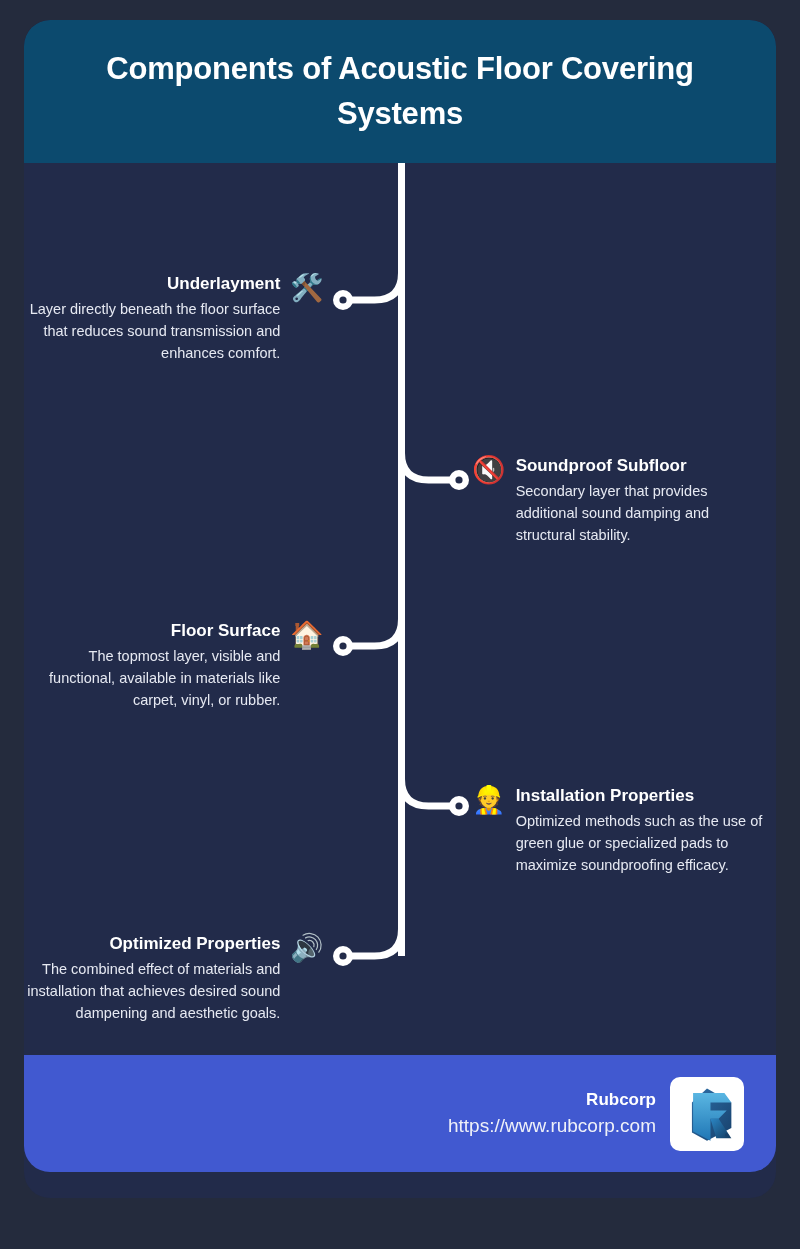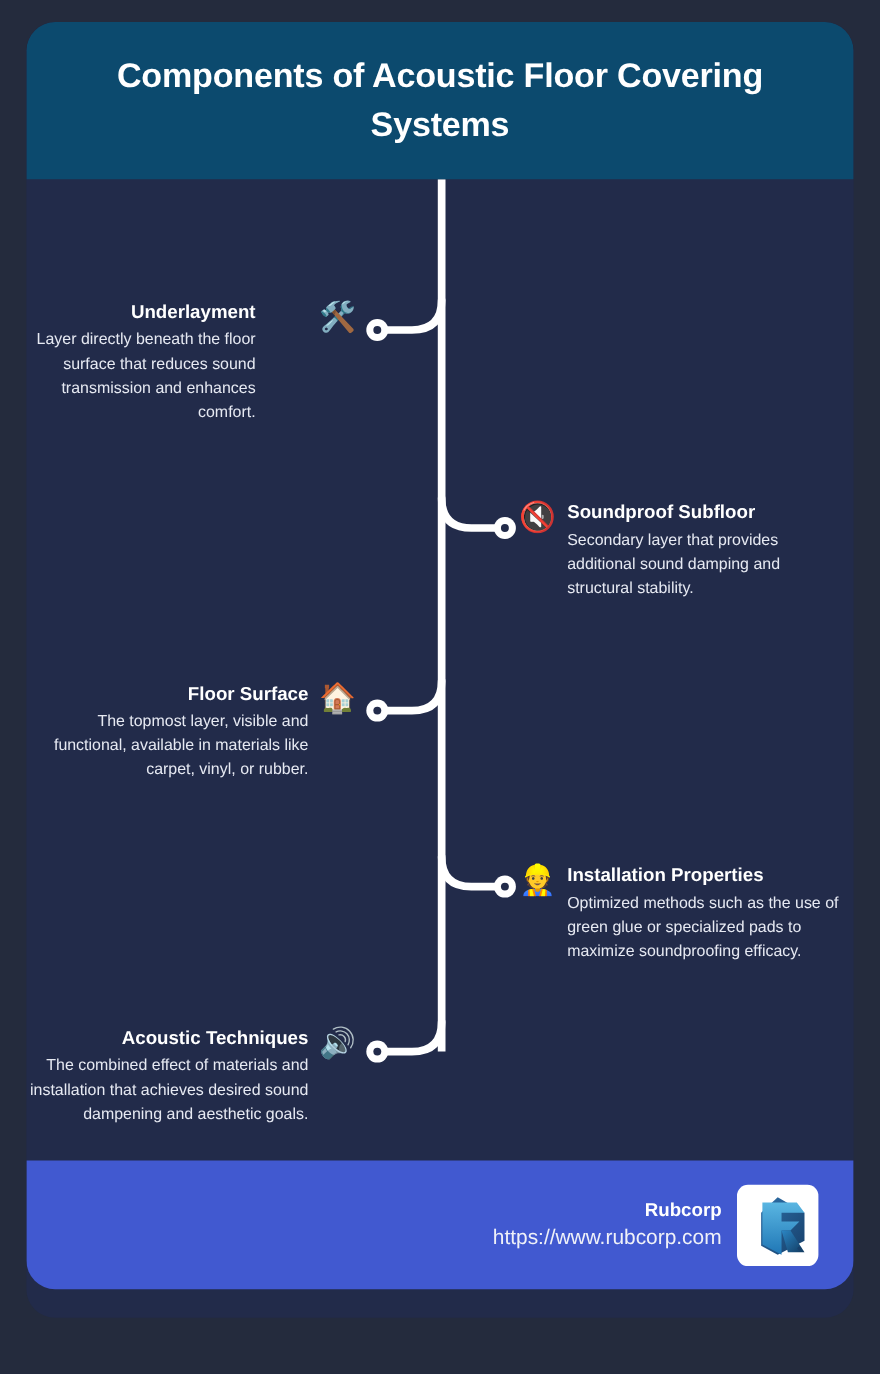--- a/index.html
+++ b/index.html
@@ -180,21 +180,21 @@
       <circle cx="435" cy="317" r="10" fill="#FFFFFF"></circle>
       <circle cx="435" cy="317" r="3.6" fill="#222B4A"></circle>
       <circle cx="319" cy="483" r="10" fill="#FFFFFF"></circle>
       <circle cx="319" cy="483" r="3.6" fill="#222B4A"></circle>
       <circle cx="435" cy="643" r="10" fill="#FFFFFF"></circle>
       <circle cx="435" cy="643" r="3.6" fill="#222B4A"></circle>
       <circle cx="319" cy="793" r="10" fill="#FFFFFF"></circle>
       <circle cx="319" cy="793" r="3.6" fill="#222B4A"></circle>
     </svg>
 
-    <div class="node-row left" style="top:110px;gap:48px;">
+    <div class="node-row left" style="top:110px;">
       <div class="row-text">
         <div class="row-title">Underlayment</div>
         <div class="row-desc">Layer directly beneath the floor surface that reduces sound transmission and enhances comfort.</div>
       </div>
       <div class="row-emoji">🛠️</div>
     </div>
 
     <div class="node-row right" style="top:292px;">
       <div class="row-emoji">🔇</div>
       <div class="row-text">
@@ -214,21 +214,21 @@
     <div class="node-row right" style="top:622px;">
       <div class="row-emoji">👷</div>
       <div class="row-text">
         <div class="row-title">Installation Properties</div>
         <div class="row-desc">Optimized methods such as the use of green glue or specialized pads to maximize soundproofing efficacy.</div>
       </div>
     </div>
 
     <div class="node-row left" style="top:770px;">
       <div class="row-text">
-        <div class="row-title">Acoustic Techniques</div>
+        <div class="row-title">Optimized Properties</div>
         <div class="row-desc">The combined effect of materials and installation that achieves desired sound dampening and aesthetic goals.</div>
       </div>
       <div class="row-emoji">🔊</div>
     </div>
 
   </div>
 
   <div class="footer">
     <div class="footer-text">
       <div class="footer-brand">Rubcorp</div>

